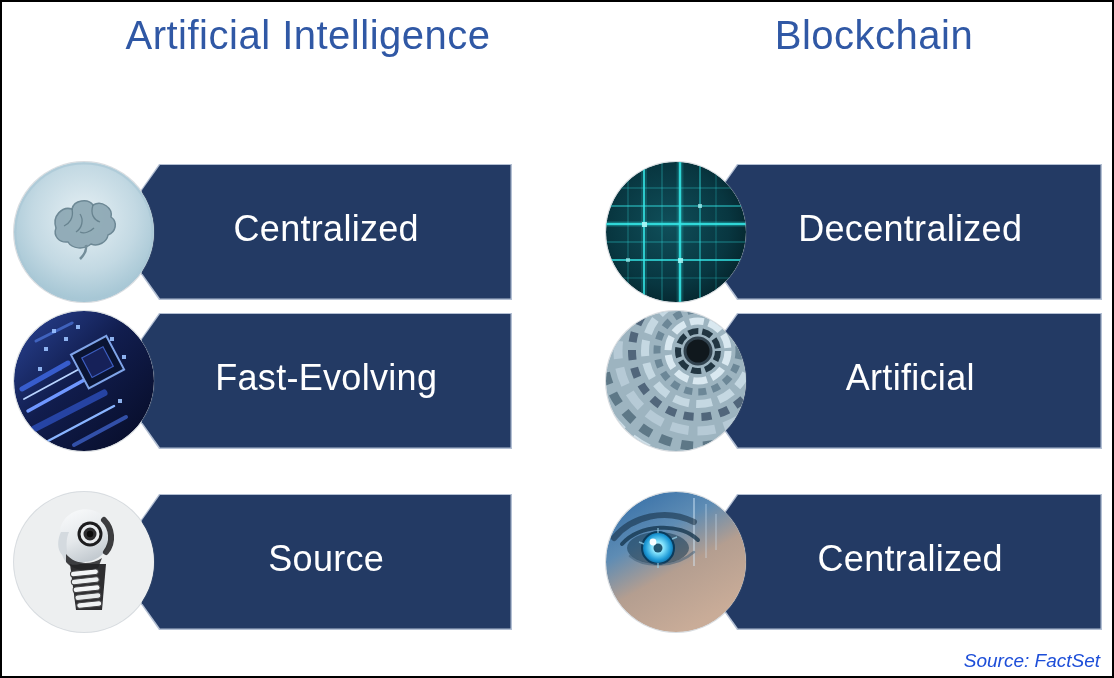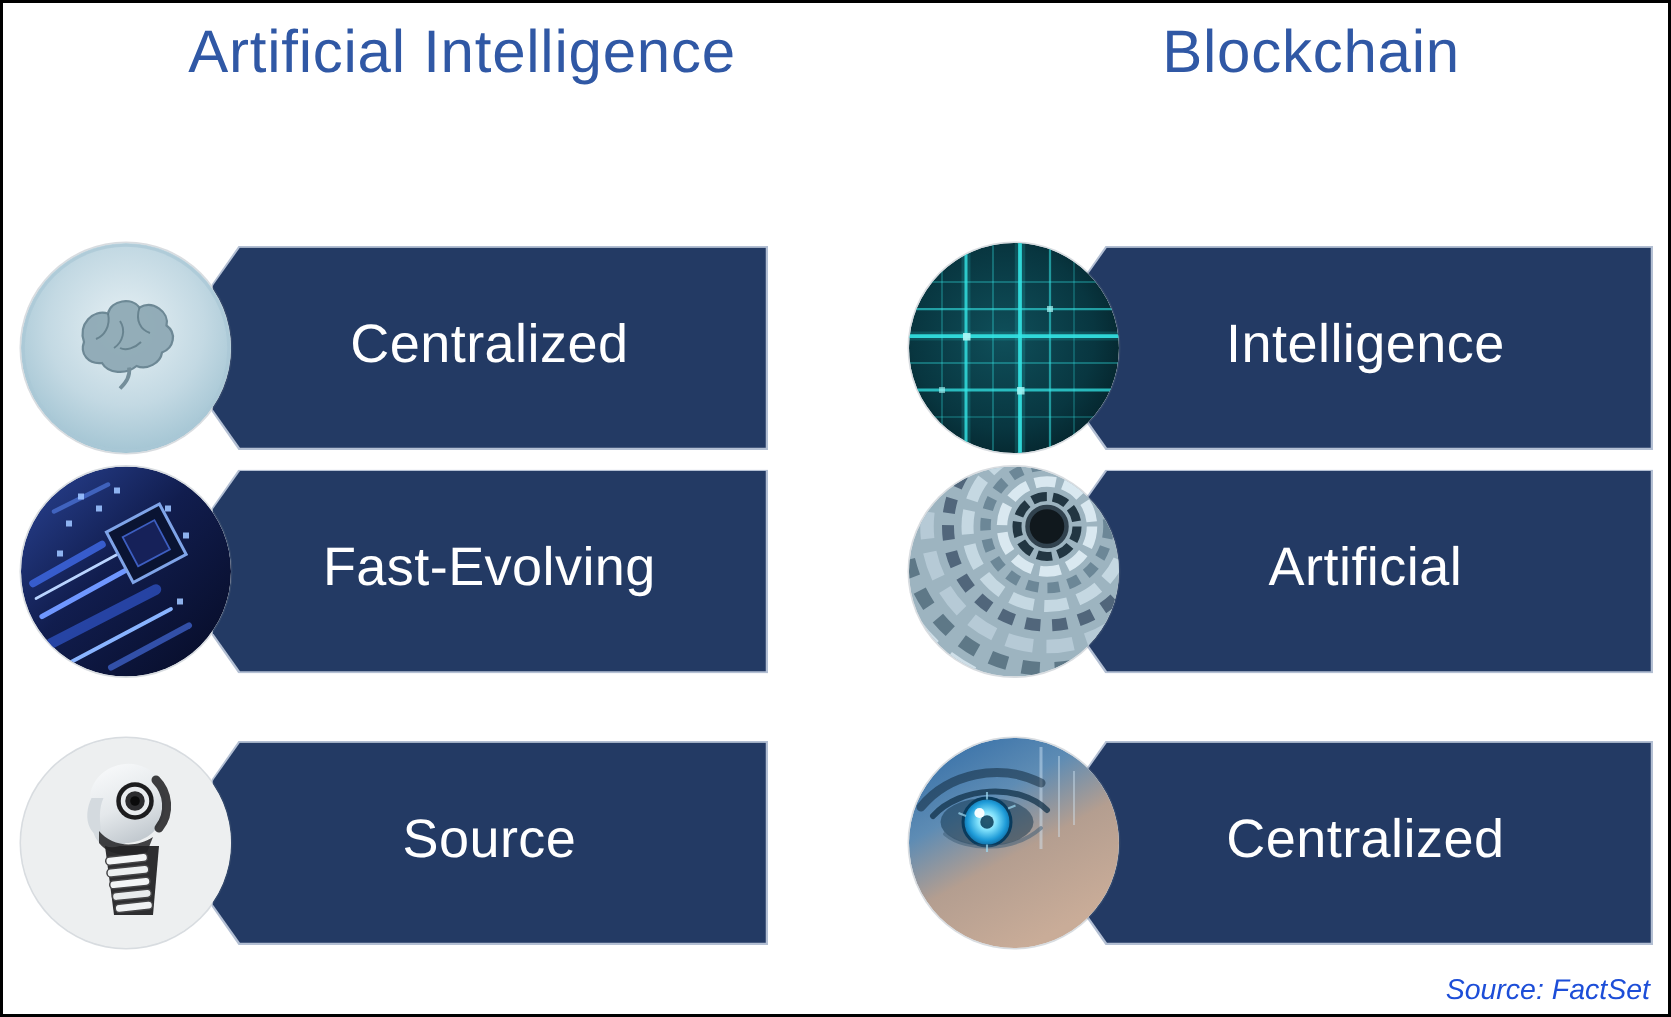--- a/index.html
+++ b/index.html
@@ -72,21 +72,21 @@
     </div>
   </div>
   <div class="banner b-l r2">
     <div class="banner-core">
       <span class="label">Source</span>
     </div>
   </div>
 
   <div class="banner b-r r0">
     <div class="banner-core">
-      <span class="label">Intelligence</span>
+      <span class="label">Decentralized</span>
     </div>
   </div>
   <div class="banner b-r r1">
     <div class="banner-core">
       <span class="label">Artificial</span>
     </div>
   </div>
   <div class="banner b-r r2">
     <div class="banner-core">
       <span class="label">Centralized</span>

